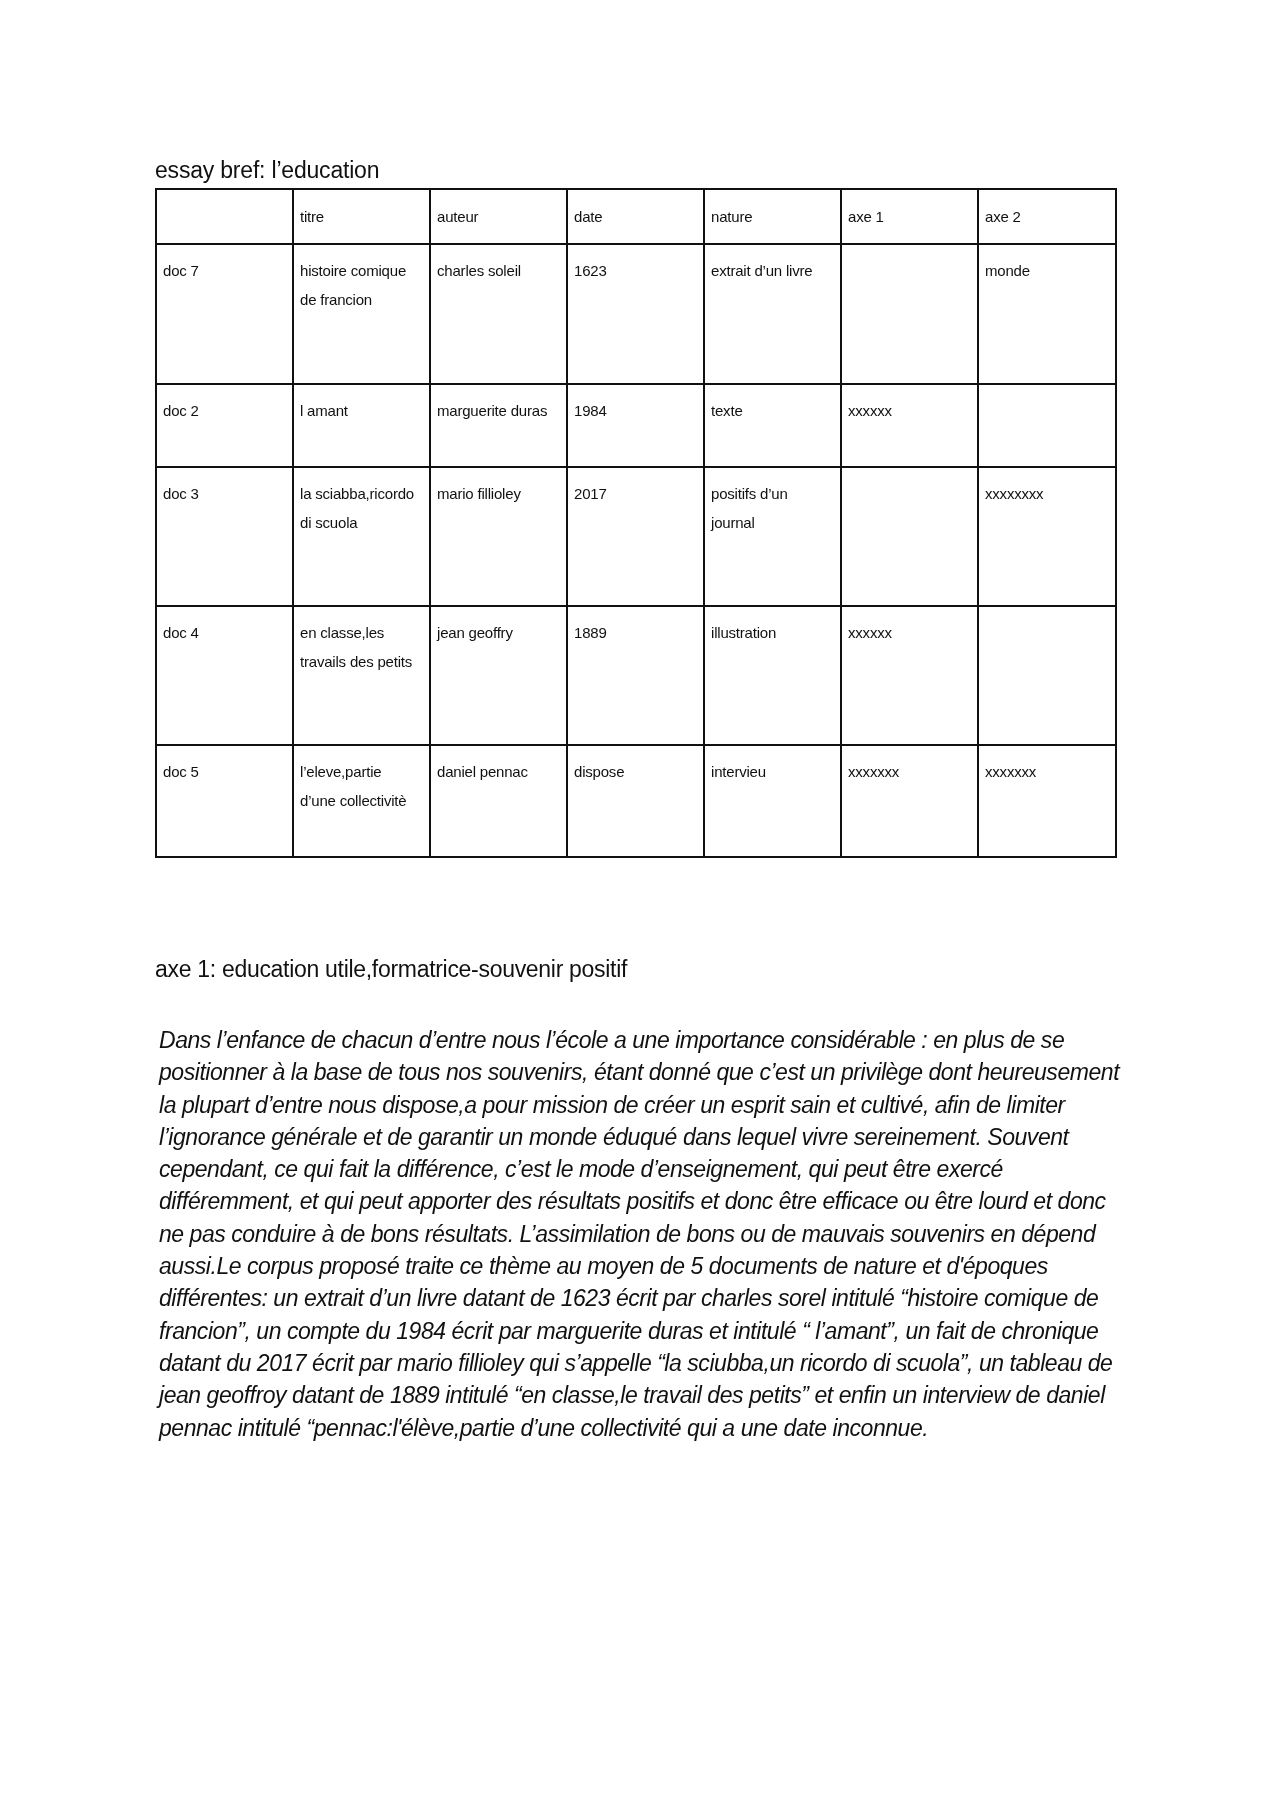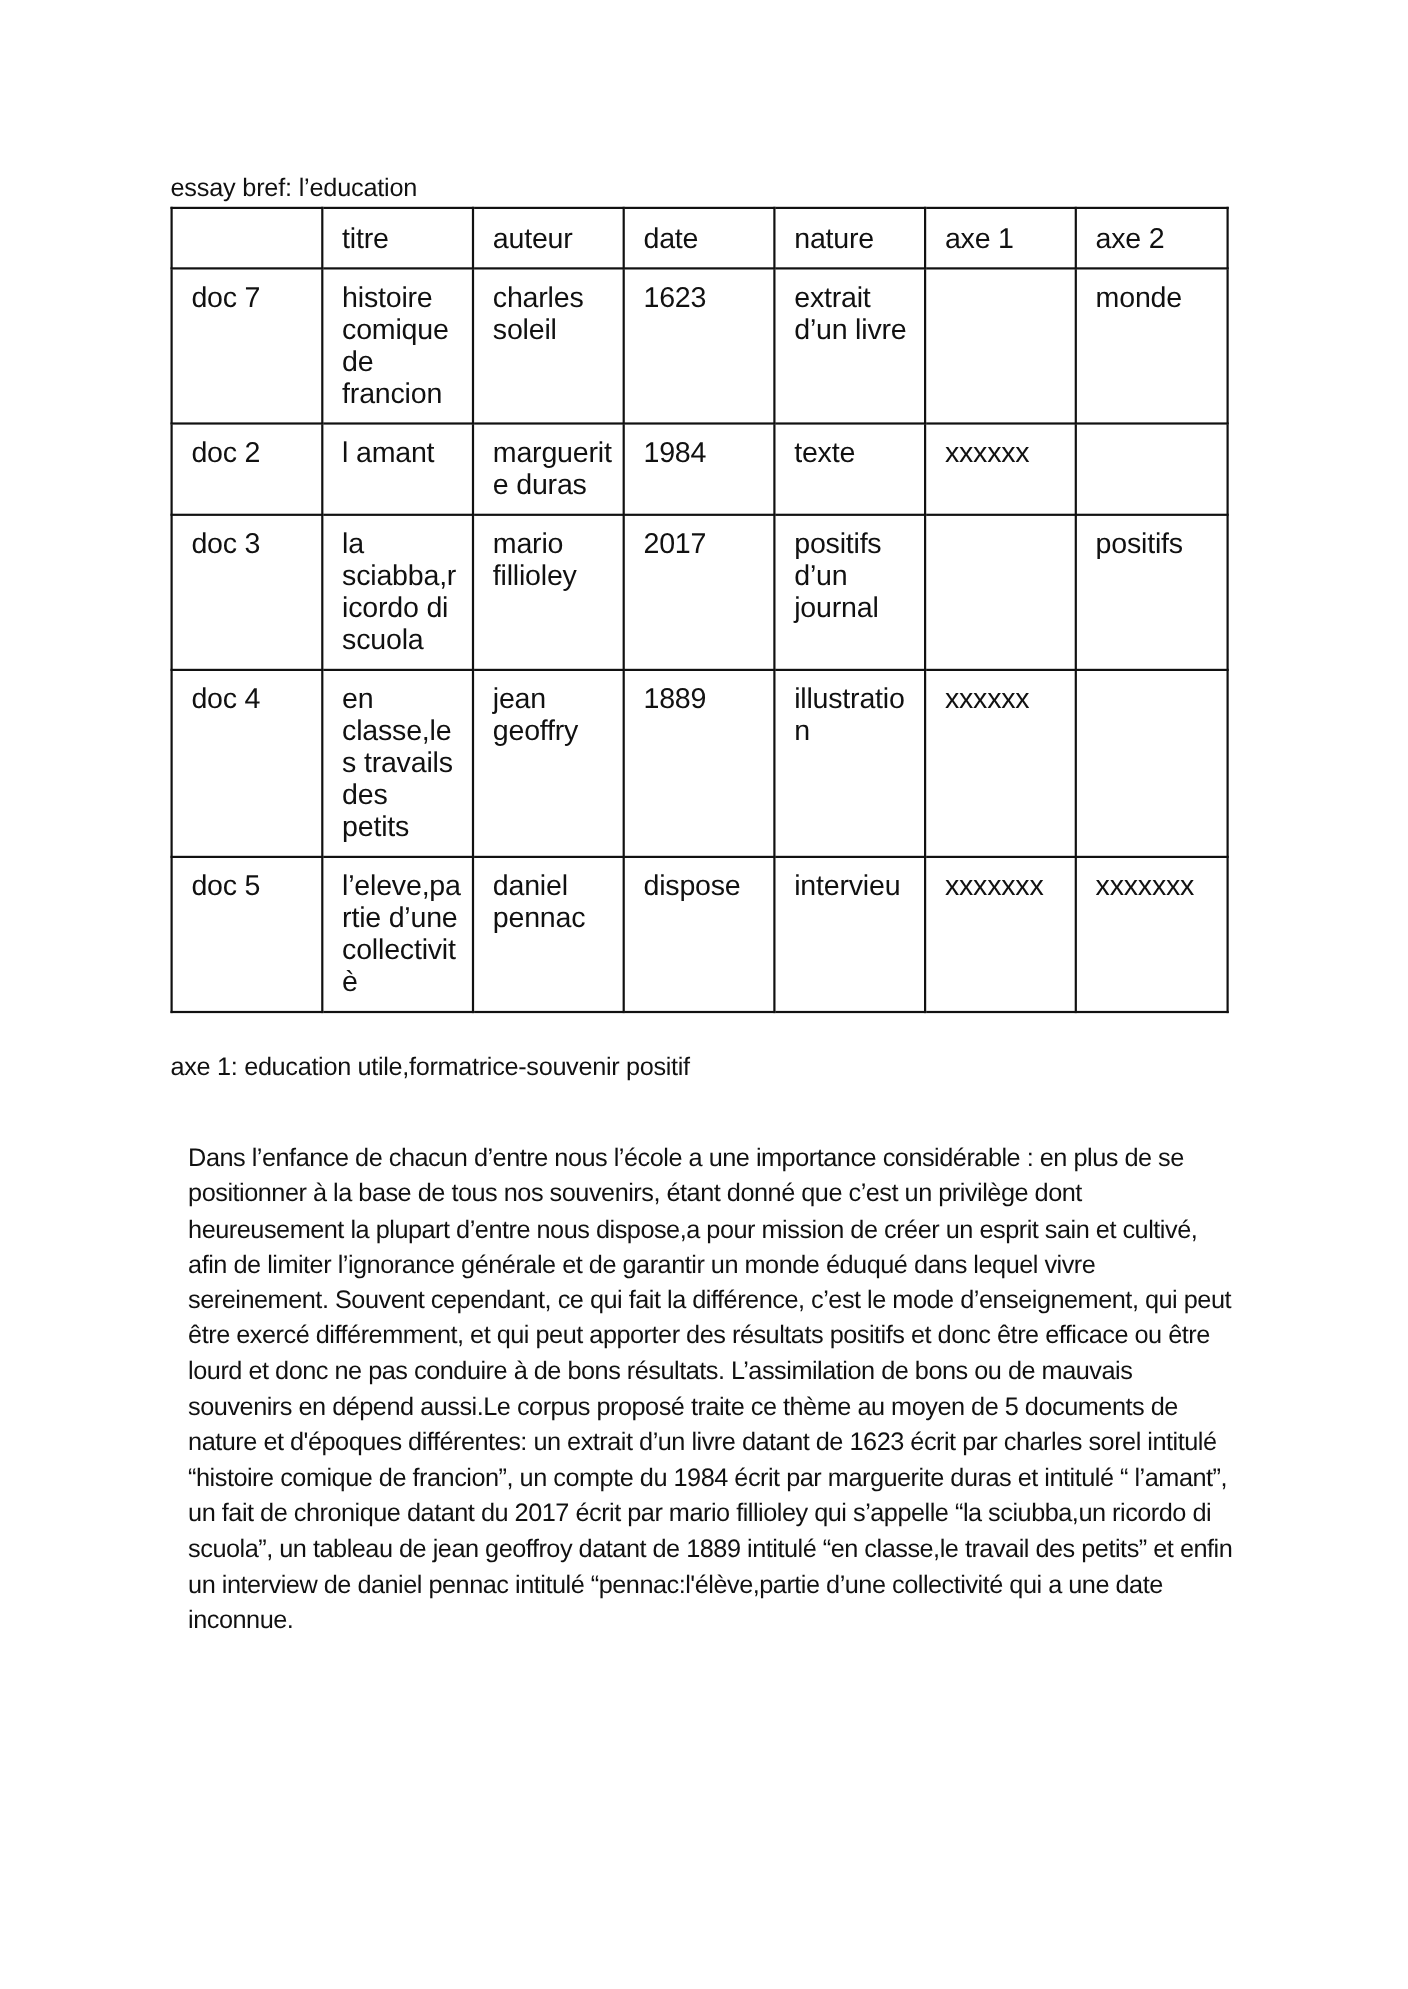--- a/index.html
+++ b/index.html
@@ -1,26 +1,26 @@
 <!DOCTYPE html>
 <html><head>
 <meta charset="utf-8">
 <style>
   html, body { margin: 0; padding: 0; background: #ffffff; }
   body { width: 1280px; height: 1808px; position: relative; overflow: hidden;
          font-family: "Liberation Sans", sans-serif; color: #111111; }
   .page { position: absolute; left: 0; top: 0; width: 1060px; height: 1808px; background: #fff; }
   .doc-title { position: absolute; left: 155px; top: 156px; font-size: 23px; line-height: 28px; letter-spacing: -0.2px; }
   table.summary { position: absolute; left: 155px; top: 188px; border-collapse: collapse; table-layout: fixed; width: 960px; }
-  table.summary td { border: 2.5px solid #111; vertical-align: top; padding: 11px 10px 12px 17px;
-         font-size: 26px; line-height: 29px; letter-spacing: -0.2px; word-wrap: break-word; }
+  table.summary td { border: 2.5px solid #111; vertical-align: top; padding: 11px 10px 12px 6px;
+         font-size: 15px; line-height: 29px; letter-spacing: -0.2px; word-wrap: break-word; }
   table.summary tr.hdr td { height: 27px; padding-top: 12px; padding-bottom: 12px; }
   .axes { position: absolute; left: 155px; top: 924px; font-size: 23px; line-height: 32px; letter-spacing: -0.3px; margin-top: 29px; }
   .essay { position: absolute; left: 155px; top: 1020px; width: 985px; font-size: 23px; line-height: 32.3px; letter-spacing: -0.45px; }
-  .essay p { margin: 16px; }
+  .essay p { margin: 4px; font-style: italic; }
 </style>
 </head>
 <body>
 
 <div class="page">
   <div class="doc-title">essay bref: l’education</div>
 
   <table class="summary">
     <colgroup>
       <col style="width:137px">
@@ -59,21 +59,21 @@
       <td>xxxxxx</td>
       <td></td>
     </tr>
     <tr style="height:139px">
       <td>doc 3</td>
       <td>la sciabba,ricordo di scuola</td>
       <td>mario fillioley</td>
       <td>2017</td>
       <td>positifs d’un journal</td>
       <td></td>
-      <td>positifs</td>
+      <td>xxxxxxxx</td>
     </tr>
     <tr style="height:139px">
       <td>doc 4</td>
       <td>en classe,les travails des petits</td>
       <td>jean geoffry</td>
       <td>1889</td>
       <td>illustration</td>
       <td>xxxxxx</td>
       <td></td>
     </tr>

